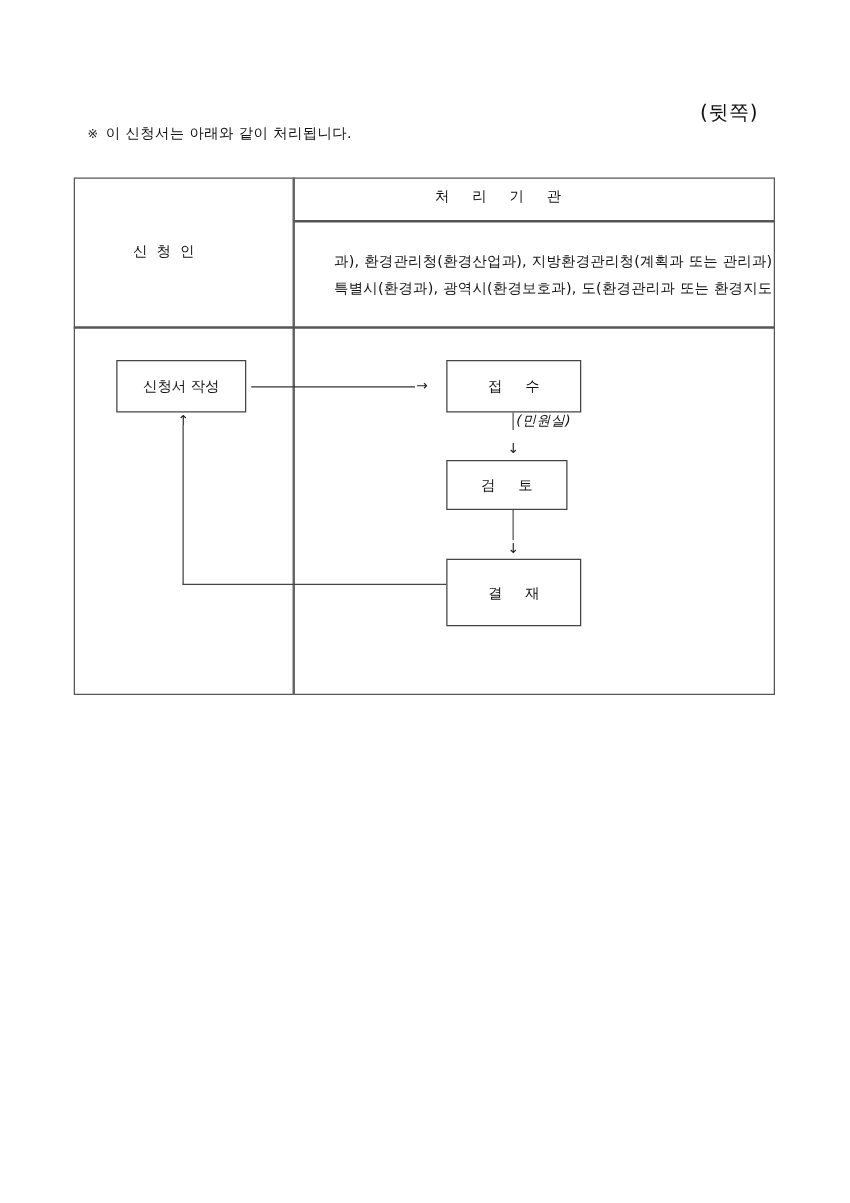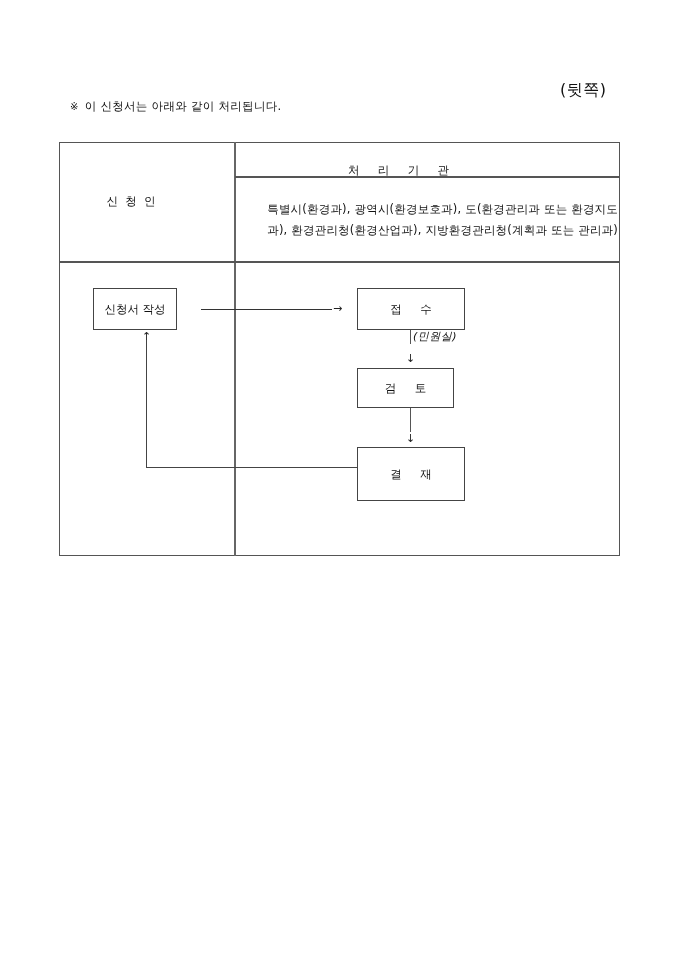--- a/index.html
+++ b/index.html
@@ -51,29 +51,29 @@
 
 <div class="abs vline" style="left:234px; top:142px; height:414px;"></div>
 
 <div class="abs hline" style="left:235px; top:176px; width:385px;"></div>
 
 <div class="abs hline" style="left:59px; top:261px; width:561px;"></div>
 
 <div class="abs cell-text" style="left:59px; top:194px; width:144px;">
   <span style="white-space:pre;">신  청  인</span>
 </div>
-<div class="abs cell-text" style="left:235px; top:163px; width:327px;">
+<div class="abs cell-text" style="left:235px; top:150px; width:327px;">
   <span style="white-space:pre;">처     리     기     관</span>
 </div>
 <div class="abs agencies">
+  <div>과), 환경관리청(환경산업과), 지방환경관리청(계획과 또는 관리과)</div>
   <div>특별시(환경과), 광역시(환경보호과), 도(환경관리과 또는 환경지도</div>
-  <div>과), 환경관리청(환경산업과), 지방환경관리청(계획과 또는 관리과)</div>
 </div>
 
-<div class="abs box" style="left:93px; top:288px; width:84px; height:42px;">
+<div class="abs box" style="left:93px; top:288px; width:104px; height:42px;">
   <span>신청서 작성</span>
 </div>
 
 <div class="abs box" style="left:357px; top:288px; width:108px; height:42px;">
   <span>접     수</span>
 </div>
 
 <div class="abs box" style="left:357px; top:368px; width:97px; height:40px;">
   <span>검     토</span>
 </div>

